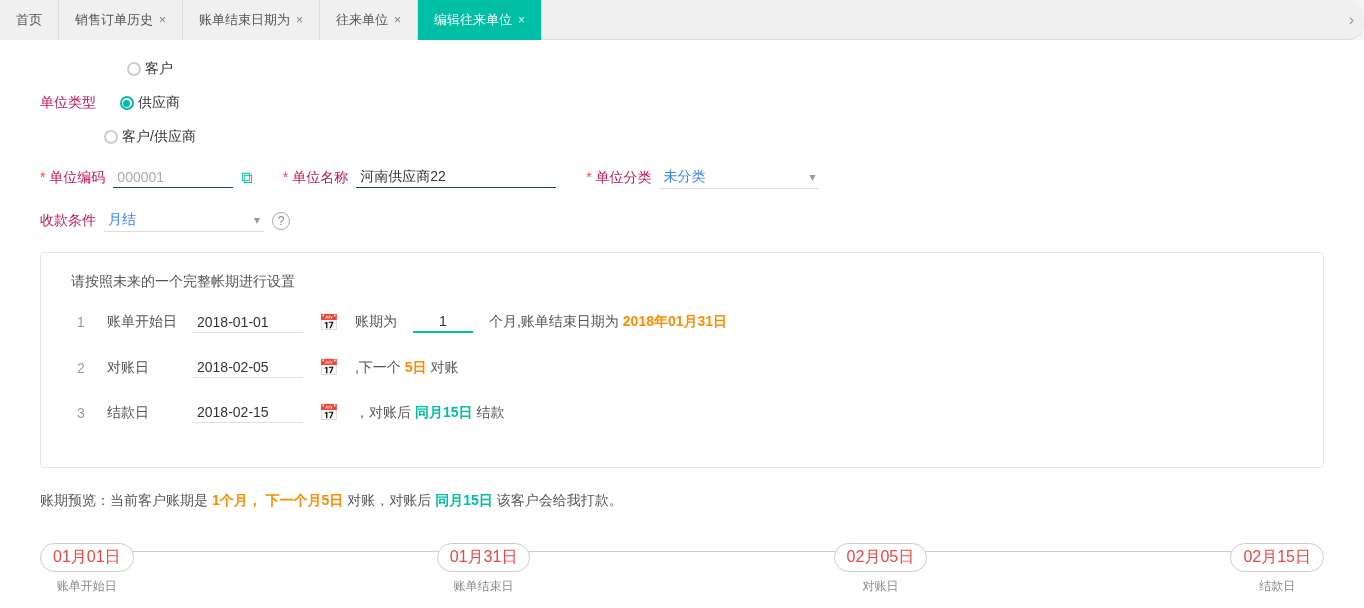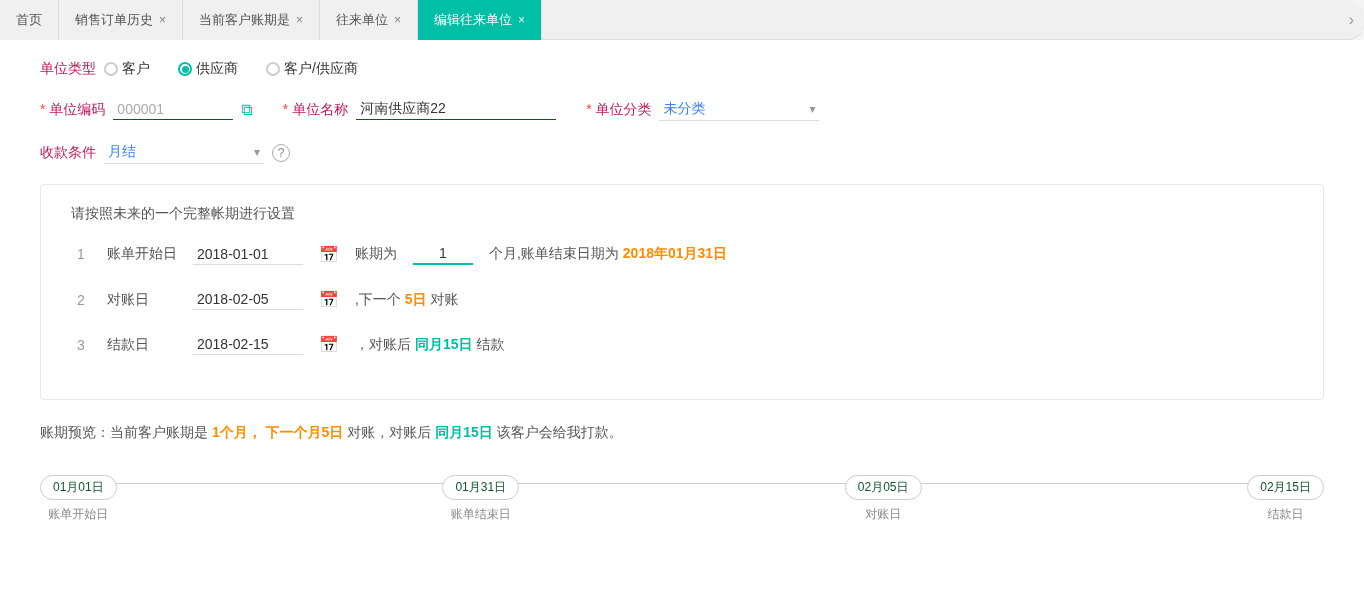--- a/index.html
+++ b/index.html
@@ -75,21 +75,22 @@
     }
 
     .required::before {
       content: '* ';
       color: #f44;
     }
 
     .radio-group {
       display: flex;
       align-items: center;
-      gap: 28px;
+      gap: 16px;
+      flex-direction: column;
     }
 
     .radio-item {
       display: flex;
       align-items: center;
       gap: 4px;
       cursor: pointer;
     }
 
     .radio-circle {
@@ -264,22 +265,22 @@
       flex-direction: column;
       align-items: center;
       gap: 6px;
     }
 
     .timeline-bubble {
       background: #fff;
       border: 1px solid #ccc;
       border-radius: 20px;
       padding: 3px 12px;
-      font-size: 12px;
-      color: #14532d;
+      font-size: 16px;
+      color: #ef4444;
       white-space: nowrap;
       text-align: center;
     }
 
     .timeline-label {
       font-size: 12px;
       color: #888;
       white-space: nowrap;
     }
 
@@ -308,21 +309,21 @@
 
 <div class="tab-bar">
   <div class="tab">
     <span>首页</span>
   </div>
   <div class="tab">
     <span>销售订单历史</span>
     <span class="close-btn">×</span>
   </div>
   <div class="tab">
-    <span>当前客户账期是</span>
+    <span>账单结束日期为</span>
     <span class="close-btn">×</span>
   </div>
   <div class="tab">
     <span>往来单位</span>
     <span class="close-btn">×</span>
   </div>
   <div class="tab active">
     <span>编辑往来单位</span>
     <span class="close-btn">×</span>
   </div>

